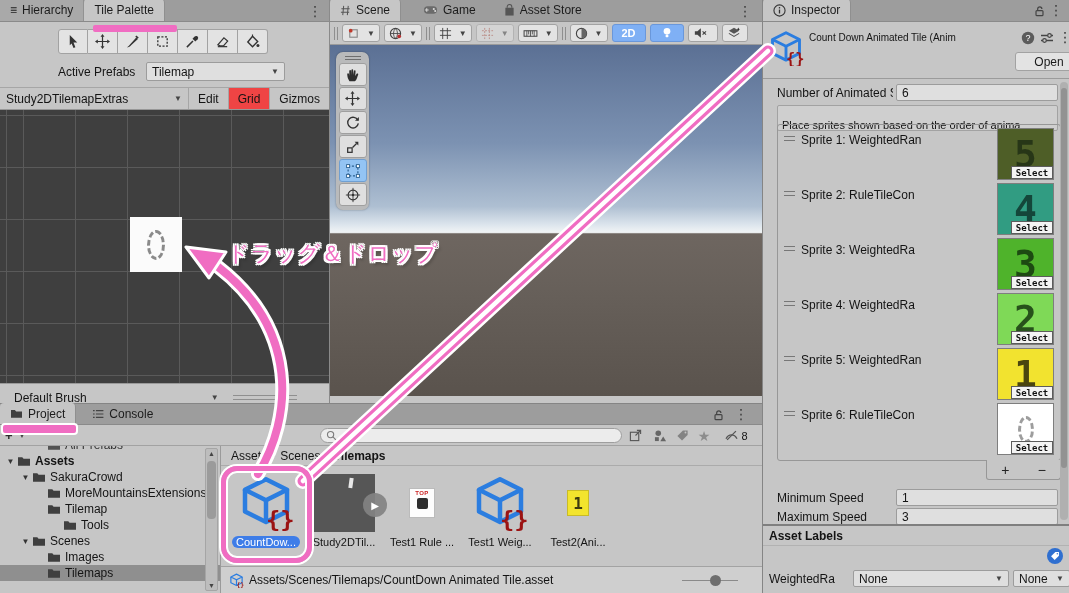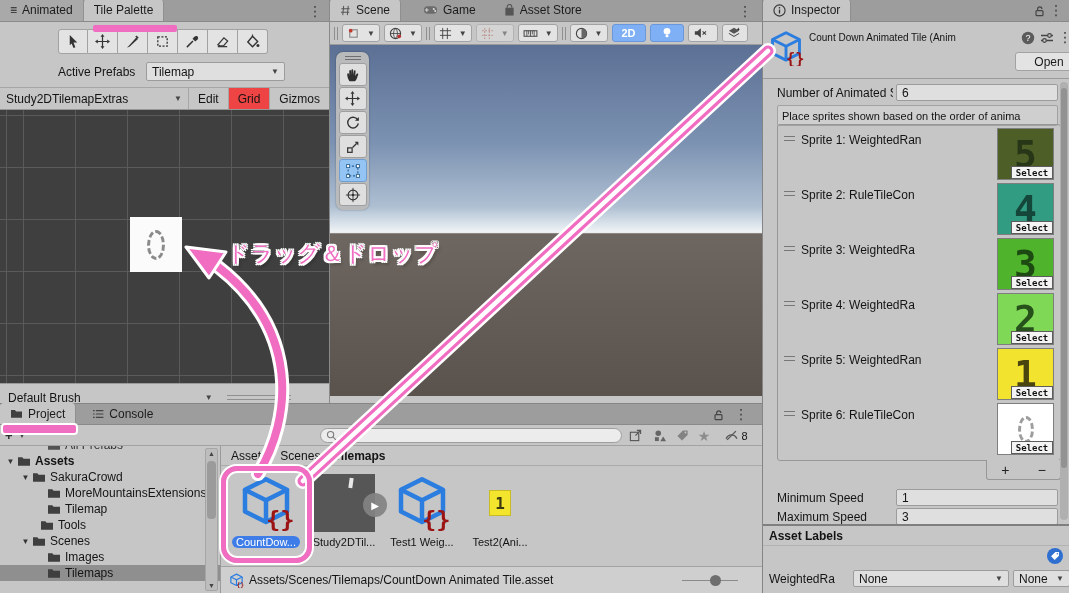--- a/index.html
+++ b/index.html
@@ -27,21 +27,21 @@
   #palette-tools .tool + .tool{border-left:none}
   #active-tilemap-label{position:absolute;left:58px;top:65px;width:84px;text-align:left}
   #active-tilemap-dd{position:absolute;left:146px;top:62px;width:139px;height:19px}
   #palette-header{position:absolute;left:0;top:87px;right:0;height:23px;border-top:1px solid #a6a6a6;border-bottom:1px solid #979797;display:flex;align-items:center}
   #palette-name-dd{width:205px;height:100%;display:flex;align-items:center;padding:0 6px;font-size:12px;border-right:1px solid #a6a6a6}
   .flatbtn{height:100%;display:flex;align-items:center;justify-content:center;font-size:12px;border-right:1px solid #a6a6a6;padding:0 9px}
   .flatbtn.on{background:#ef4444}
   #palette-grid{position:absolute;left:0;top:110px;right:0;height:273px;background-color:#3f3f3f;background-image:repeating-linear-gradient(to right,#5a5a5a 0 1px,transparent 1px 52px),repeating-linear-gradient(to bottom,#5a5a5a 0 1px,transparent 1px 52px);background-position:23px 0,0 5px}
   #tile-zero{position:absolute;left:130px;top:107px;width:52px;height:55px;background:#fbfbfb;display:flex;align-items:center;justify-content:center}
   #tile-zero .zero{width:18px;height:30px;border:3px dashed #8a8a8a;border-radius:50%}
-  #brush-row{position:absolute;left:0;top:383px;right:0;height:28px;border-top:1px solid #9a9a9a;display:flex;align-items:center;padding:0 8px;font-size:12px}
+  #brush-row{position:absolute;left:0;top:383px;right:0;height:28px;border-top:1px solid #9a9a9a;display:flex;align-items:center;padding:0 14px;font-size:12px}
   #brush-row .handle{margin-left:14px;width:64px;border-top:1px solid #8f8f8f;border-bottom:1px solid #8f8f8f;height:5px}
   
   #scene{left:330px;top:0;width:432px;height:403px}
   #scene-toolbar{position:absolute;left:0;top:22px;right:0;height:23px;background:#c6c6c6;border-bottom:1px solid #9b9b9b;display:flex;align-items:center;gap:4px;padding:0 4px;overflow:hidden}
   .tb-handle{width:4px;height:13px;border-left:1px solid #8f8f8f;border-right:1px solid #8f8f8f}
   .tb-btn{height:18px;background:#e3e3e3;border:1px solid #a2a2a2;border-radius:3px;display:flex;align-items:center;gap:3px;padding:0 4px;font-size:10px}
   .tb-btn.blue{background:#7fb0f5;border-color:#6a97da;color:#fff;font-weight:bold;font-size:11px;justify-content:center}
   .tb-btn.dim{opacity:.5}
   #viewport{position:absolute;left:0;top:45px;right:0;height:351px;background:linear-gradient(#5b7094 0%,#7c92b2 28%,#aebfd2 46%,#dfe7ee 51.5%,#f1f4f5 53.4%,#6e6660 53.8%,#665f59 72%,#5a534d 100%)}
   #overlay-tools{position:absolute;left:6px;top:7px;width:33px;background:#b9babb;border-radius:7px;padding:3px 2px;box-shadow:0 0 2px rgba(0,0,0,.35)}
@@ -92,21 +92,21 @@
   #insp-header{position:absolute;left:0;top:22px;right:0;height:57px;border-bottom:1px solid #9b9b9b}
   #insp-cube{position:absolute;left:5px;top:8px}
   #insp-title{position:absolute;left:46px;top:10px;width:212px;font-size:10px;white-space:nowrap;overflow:hidden}
   #insp-help{position:absolute;left:258px;top:9px}
   #insp-preset{position:absolute;left:277px;top:9px}
   #insp-kebab2{position:absolute;left:295px;top:7px;font-size:14px;color:#333}
   #open-btn{position:absolute;left:252px;top:30px;width:68px;height:19px;border-radius:3px}
   .irow{position:absolute;left:0;right:0;height:18px}
   .irow .lbl{position:absolute;left:14px;top:2px;width:116px;overflow:hidden;white-space:nowrap}
   .irow .field{position:absolute;left:133px;width:162px;height:17px}
-  #helpbox{position:absolute;left:14px;top:105px;width:281px;height:21px;background:#cfcfcf;border:1px solid #a2a2a2;border-radius:2px;font-size:11px;line-height:15px;padding:3px 4px;white-space:nowrap;overflow:hidden}
+  #helpbox{position:absolute;left:14px;top:105px;width:281px;height:21px;background:#cfcfcf;border:1px solid #a2a2a2;border-radius:2px;font-size:11px;line-height:15px;padding:12px 4px;white-space:nowrap;overflow:hidden}
   #sprite-list{position:absolute;left:14px;top:124px;width:284px;height:337px;border:1px solid #979797;border-radius:3px;padding-top:2px}
   .srow{position:relative;height:55px}
   .srow .grip{position:absolute;left:6px;top:9px;width:11px;height:5px;border-top:1.5px solid #777;border-bottom:1.5px solid #777}
   .srow .slabel{position:absolute;left:23px;top:6px;width:188px;font-size:12px;white-space:nowrap;overflow:hidden}
   .srow .sthumb{position:absolute;right:6px;top:1px;width:57px;height:52px;border:1px solid #7e7e7e;display:flex;align-items:center;justify-content:center;font-family:"DejaVu Sans Mono",monospace;font-weight:bold;font-size:38px}
   .srow .zero{width:16px;height:27px;border:3px dashed #9d9d9d;border-radius:50%}
   .srow .select-btn{position:absolute;right:0;bottom:0;width:42px;height:13px;background:#f4f4f4;border:1px solid #5c5c5c;font-size:9px;display:flex;align-items:center;justify-content:center;color:#111}
   #plusminus{position:absolute;left:223px;top:460px;width:75px;height:20px;background:#c6c6c6;border:1px solid #979797;border-top:none;border-radius:0 0 3px 3px;display:flex}
   #plusminus .pm{flex:1;display:flex;align-items:center;justify-content:center;font-size:14px;color:#222}
   #asset-labels-bar{position:absolute;left:0;top:524px;right:0;height:22px;border-top:2px solid #7f7f7f;border-bottom:1px solid #b2b2b2;display:flex;align-items:center;padding:0 6px;font-size:12px;font-weight:bold;background:#c6c6c6}
@@ -125,21 +125,21 @@
     text-shadow:-2px -2px 0 #fff,2px -2px 0 #fff,-2px 2px 0 #fff,2px 2px 0 #fff,0 -2px 0 #fff,0 2px 0 #fff,-2px 0 0 #fff,2px 0 0 #fff,3px 4px 3px rgba(0,0,0,.3)}
   #asset-ring{position:absolute;left:221px;top:466px;width:91px;height:97px;border:5px solid #f06dc2;border-radius:16px;box-shadow:0 0 0 2px #fff,inset 0 0 0 2px #fff}
 </style>
 </head>
 <body>
 
 <div class="panel" id="palette">
   <div class="tabbar">
     <div class="tab">
       <span>≡</span>
-      <span>Animated</span>
+      <span>Hierarchy</span>
     </div>
     <div class="tab active">
       <span>Tile Palette</span>
     </div>
     <span class="kebab" style="right:7px">⋮</span>
   </div>
   <div id="palette-tools">
       <div class="btn tool">
         <span>
           <svg viewBox="0 0 16 16" width="15" height="15">
@@ -497,21 +497,21 @@
         </div>
         <div class="trow" style="padding-left: 34px;">
           <span class="arr"></span>
           <span class="ficon">
             <svg viewBox="0 0 16 14" width="14" height="12">
               <path d="M1 2.5h5l1.5 2H15V12.5H1Z" fill="#3f3f3f"></path>
             </svg>
           </span>
           <span>Tilemap</span>
         </div>
-        <div class="trow" style="padding-left: 27px;">
+        <div class="trow" style="padding-left: 50px;">
           <span class="arr"></span>
           <span class="ficon">
             <svg viewBox="0 0 16 14" width="14" height="12">
               <path d="M1 2.5h5l1.5 2H15V12.5H1Z" fill="#3f3f3f"></path>
             </svg>
           </span>
           <span>Tools</span>
         </div>
         <div class="trow" style="padding-left: 19px;">
           <span class="arr">▼</span>
@@ -575,20 +575,29 @@
             <div class="thumb">
               <div class="scene-thumb">
                 <span class="sliver"></span>
                 <span class="play-badge">▶</span>
               </div>
             </div>
             <div class="alabel">Study2DTil...</div>
           </div>
           <div class="asset">
             <div class="thumb">
+              <div class="ruletile-thumb">
+                <span class="top-txt">TOP</span>
+                <span class="blk"></span>
+              </div>
+            </div>
+            <div class="alabel">Test1 Rule ...</div>
+          </div>
+          <div class="asset">
+            <div class="thumb">
               <span>
                 <svg width="56" height="56" viewBox="0 0 40 40">
                   <g fill="none" stroke="#2b7de0" stroke-width="3.2" stroke-linejoin="round">
                     <path d="M20 3L35 10.5 20 18 5 10.5Z"></path>
                     <path d="M5 10.5V26L20 33.5 35 26V10.5"></path>
                     <path d="M20 18v15.5"></path>
                   </g>
                   <text x="20" y="38" font-family="DejaVu Sans Mono,monospace" font-size="17" font-weight="bold" fill="#9b1313">{}</text>
                 </svg>
               </span>

